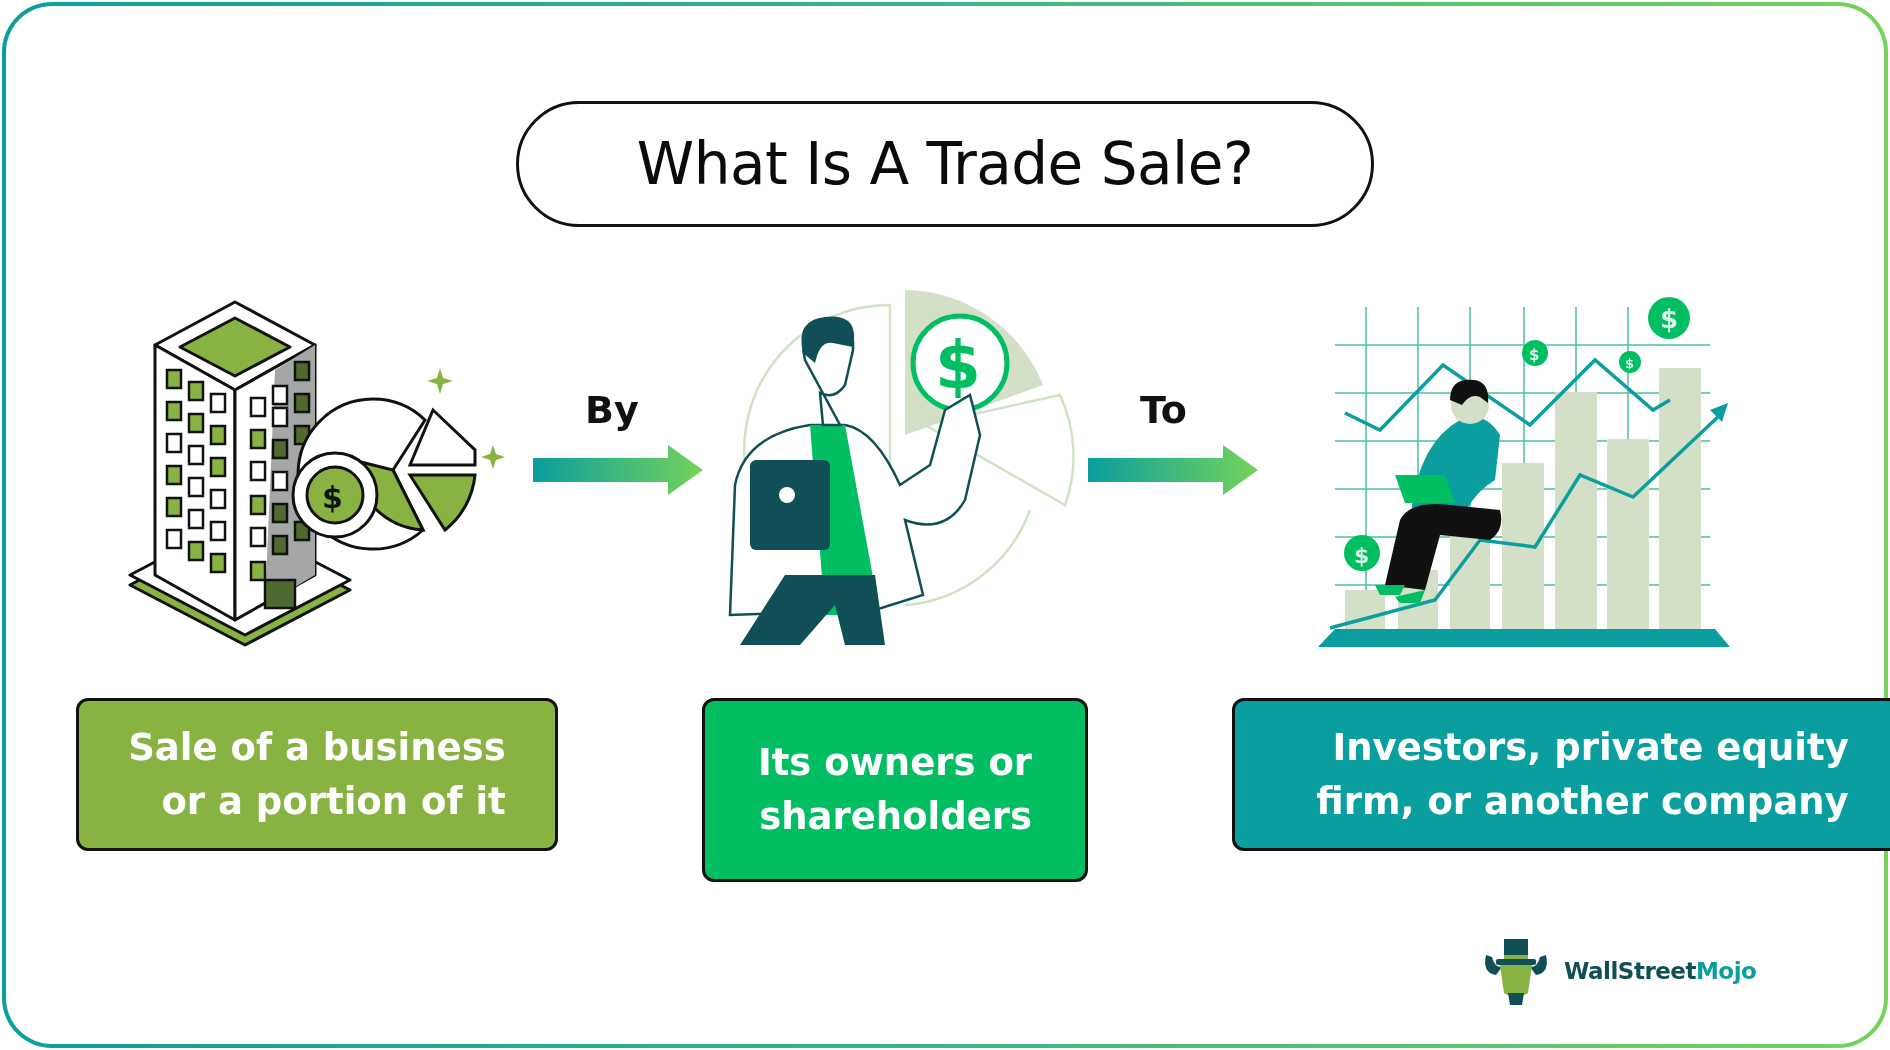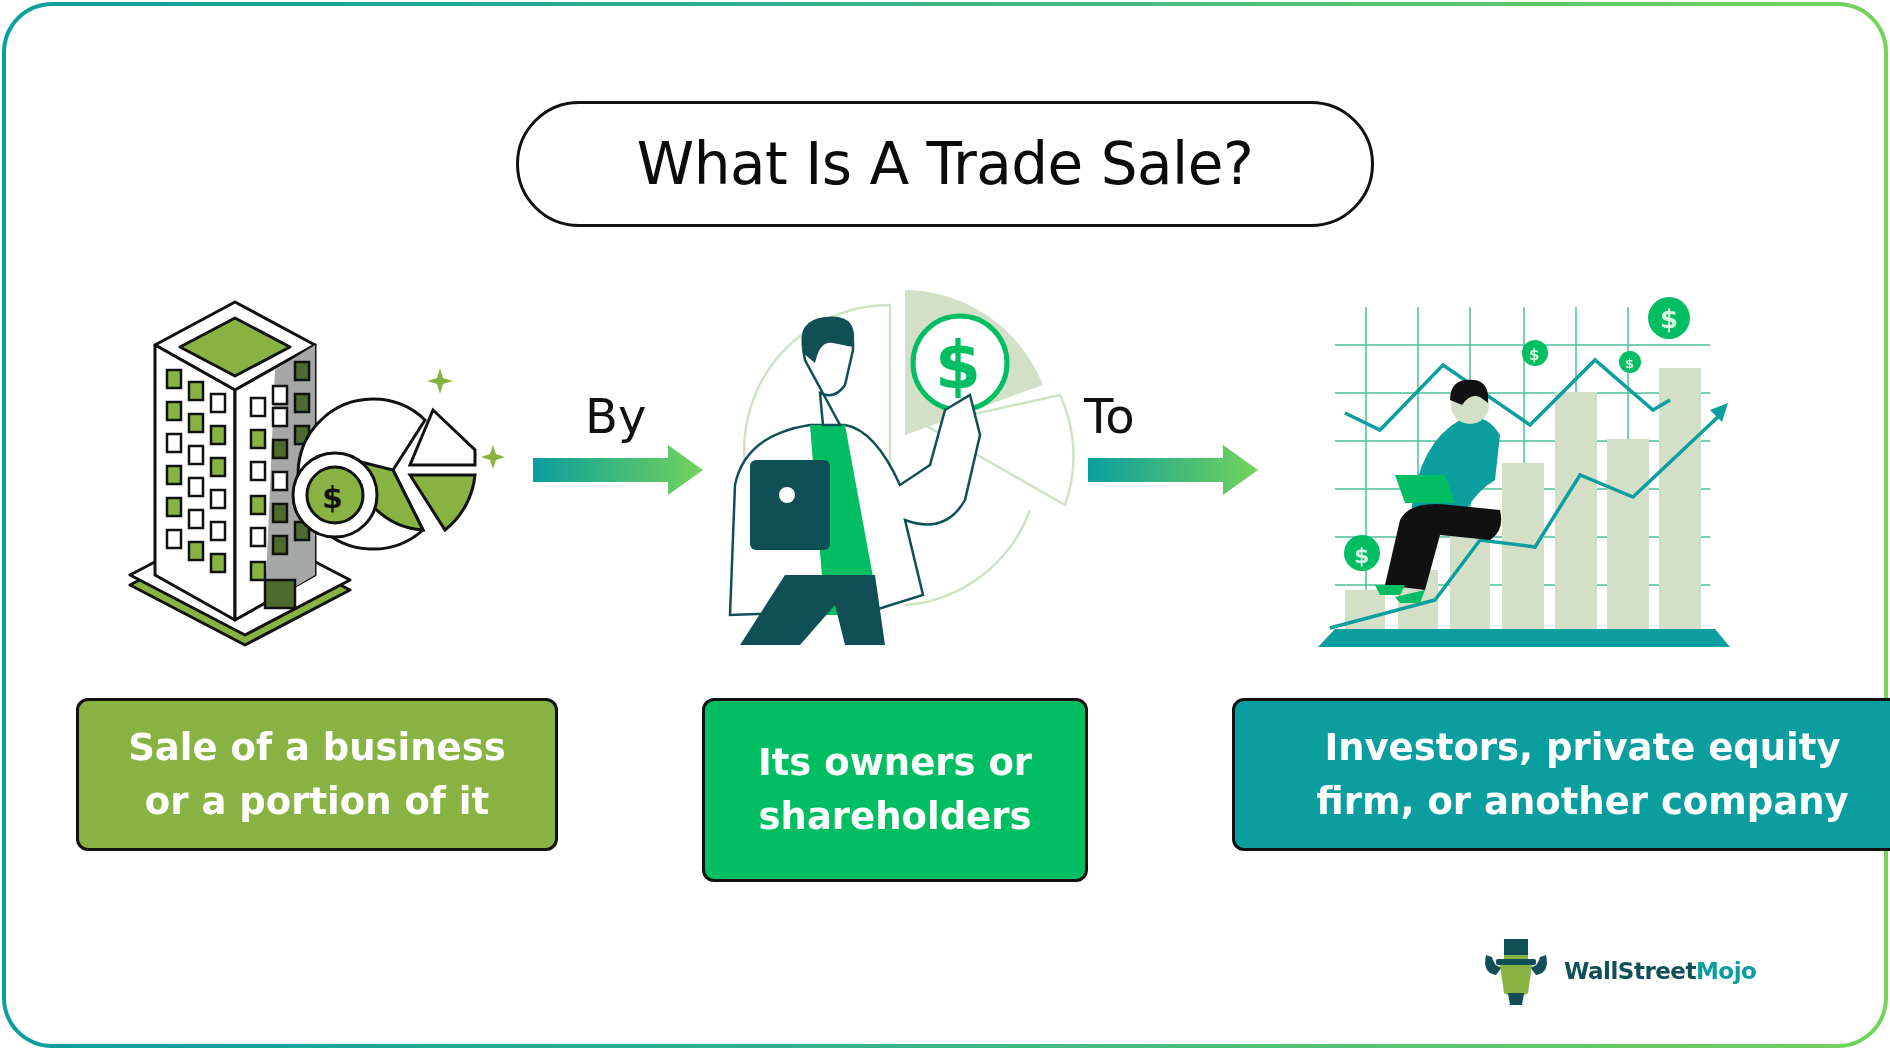--- a/index.html
+++ b/index.html
@@ -12,28 +12,28 @@
   }
   .frame-inner { width:100%; height:100%; background:#fff; border-radius:46px; }
   .title-pill {
     position:absolute; left:516px; top:101px; width:858px; height:126px;
     border:3px solid #111; border-radius:63px; box-sizing:border-box;
     display:flex; align-items:center; justify-content:center; background:#fff;
   }
   .title-pill h1 { margin:0; font-size:58px; font-weight:normal; color:#0b0b0b; letter-spacing:-0.5px; font-family:"DejaVu Sans", sans-serif; }
   .box {
     position:absolute; box-sizing:border-box; border:3px solid #111; border-radius:12px;
-    display:flex; align-items:center; justify-content:center; text-align:center;
+    display:flex; align-items:center; justify-content:center; text-align:right;
     color:#fff; font-size:37px; line-height:54px; font-weight:bold; font-family:"DejaVu Sans", sans-serif;
   }
   .box span { white-space:pre-line; }
   .box1 { left:76px; top:698px; width:482px; height:153px; background:#88b342; }
   .box2 { left:702px; top:698px; width:386px; height:184px; background:#02be62; }
   .box3 { left:1232px; top:698px; width:701px; height:153px; background:#0a9e9e; }
-  .connector-label { position:absolute; font-size:48px; font-weight:normal; color:#111; }
+  .connector-label { position:absolute; font-size:38px; font-weight:bold; color:#111; }
   .arrow { position:absolute; }
   .illus { position:absolute; }
   .logo { position:absolute; left:1480px; top:935px; display:flex; align-items:center; gap:12px; }
   .logo-text { font-size:23px; font-weight:bold; letter-spacing:-0.5px; }
   .logo-text .a { color:#0f4f55; }
   .logo-text .b { color:#0a9e9e; }
 </style>
 </head>
 <body>
 
@@ -138,21 +138,21 @@
   <text x="210" y="103" font-size="66" font-weight="bold" fill="#02be62" font-family="DejaVu Sans, sans-serif">$</text>
   <path d="M5,330 L10,200 Q20,150 85,140 L120,140 Q150,145 175,200 L205,180 L220,125 L245,110 L255,150 L240,215 Q220,250 180,235 L198,310 L150,325 Z" fill="#fff" stroke="#0f4f55" stroke-width="2.5"></path>
   <polygon points="85,140 120,140 155,330 100,330" fill="#02be62"></polygon>
   <polygon points="15,360 60,290 150,290 160,360 120,360 110,320 75,360" fill="#0f4f55"></polygon>
   <path d="M80,75 Q72,40 100,38 Q130,30 128,65 L120,100 Q110,115 95,108 L98,140 L115,140 Z" fill="#fff" stroke="#0f4f55" stroke-width="2.5"></path>
   <path d="M78,68 Q70,35 100,32 Q135,28 128,62 L108,58 Q95,55 90,78 Z" fill="#0f4f55"></path>
   <rect x="25" y="175" width="80" height="90" rx="6" fill="#0f4f55"></rect>
   <circle cx="62" cy="210" r="8" fill="#fff"></circle>
 </svg>
 
-<div class="connector-label" style="left:1084px;top:388px">To</div>
+<div class="connector-label" style="left:1140px;top:388px">To</div>
 <svg class="arrow" style="left:1088px;top:445px" width="170" height="50" viewBox="0 0 170 50">
   <defs>
       <linearGradient id="ag2" x1="0" x2="1">
         <stop offset="0" stop-color="#0a9e9e"></stop>
         <stop offset="1" stop-color="#74d35a"></stop>
       </linearGradient>
     </defs>
   <polygon points="0,13 135,13 135,0 170,25 135,50 135,37 0,37" fill="url(#ag2)"></polygon>
 </svg>
 

